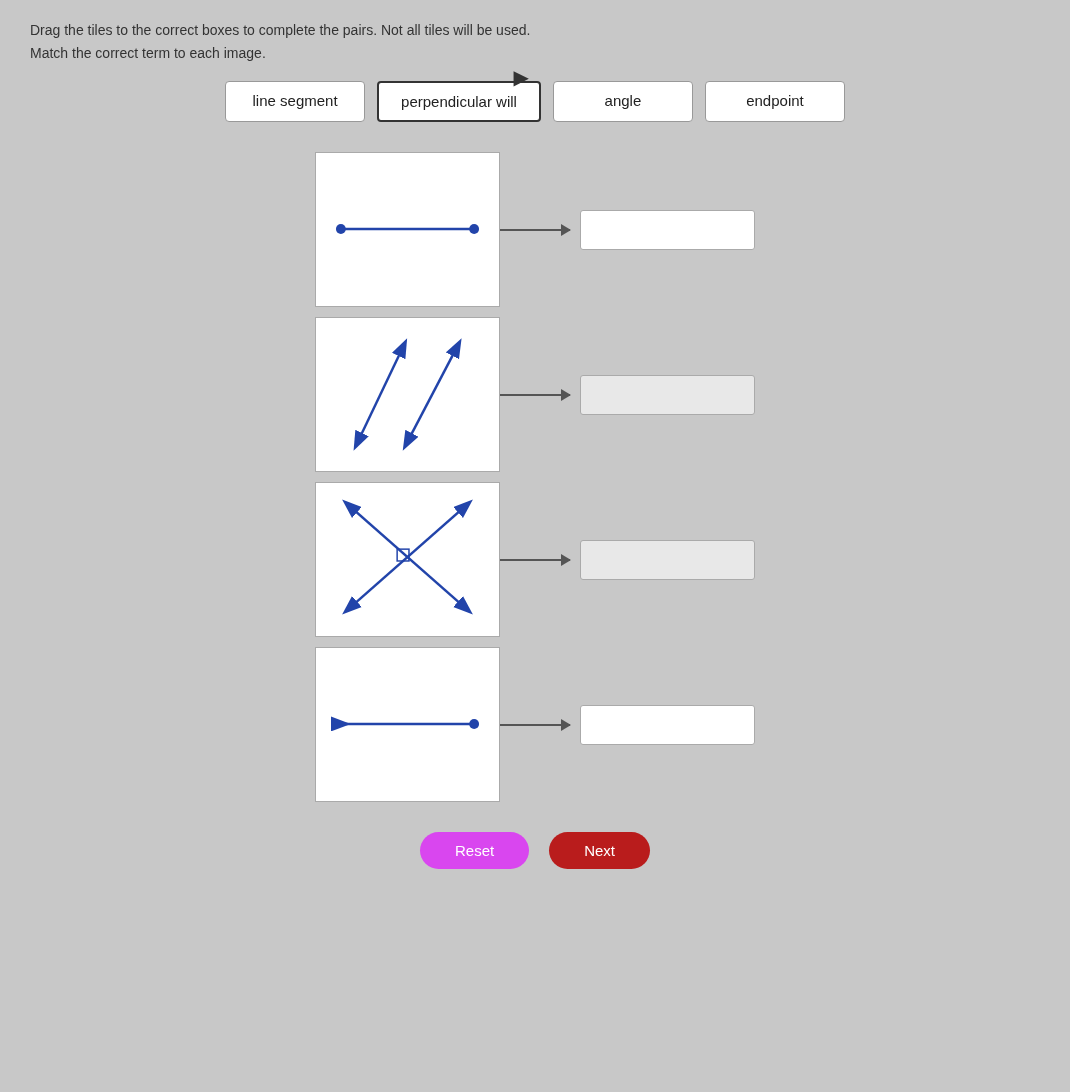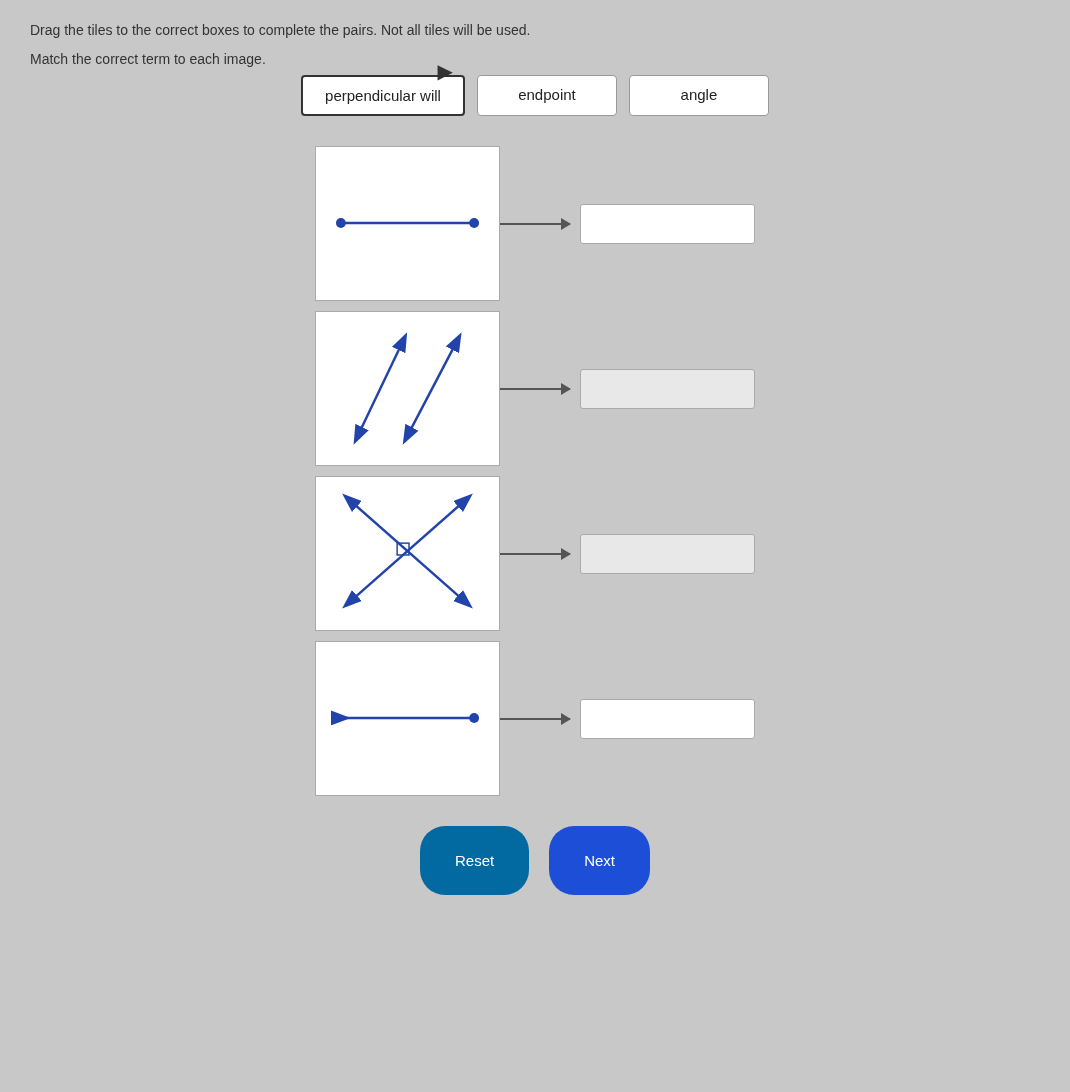--- a/index.html
+++ b/index.html
@@ -9,28 +9,28 @@
       font-family: Arial, sans-serif;
       width: 1070px;
       min-height: 1092px;
       padding: 20px 30px;
       color: #222;
     }
 
     .instructions {
       font-size: 14px;
       color: #333;
-      margin-bottom: 10px;
+      margin-bottom: 4px;
       line-height: 1.5;
     }
 
     .sub-instructions {
       font-size: 14px;
       color: #333;
-      margin-bottom: 8px;
+      margin-bottom: 20px;
     }
 
     .tiles-area {
       display: flex;
       flex-wrap: wrap;
       gap: 12px;
       justify-content: center;
       margin-bottom: 30px;
       padding: 0 80px;
     }
@@ -119,31 +119,31 @@
     }
 
     .buttons-row {
       display: flex;
       justify-content: center;
       gap: 20px;
       margin-top: 30px;
     }
 
     .btn-reset {
-      background: #0369a1;
+      background: #d946ef;
       color: white;
       border: none;
       border-radius: 25px;
-      padding: 26px 35px;
+      padding: 10px 35px;
       font-size: 15px;
       cursor: pointer;
     }
 
     .btn-next {
-      background: #1d4ed8;
+      background: #b91c1c;
       color: white;
       border: none;
       border-radius: 25px;
       padding: 10px 35px;
       font-size: 15px;
       cursor: pointer;
     }
 
     .cursor-arrow {
       position: absolute;
@@ -154,26 +154,27 @@
       pointer-events: none;
     }
   </style>
 </head>
 <body>
 
 <p class="instructions">Drag the tiles to the correct boxes to complete the pairs. Not all tiles will be used.</p>
 <p class="sub-instructions">Match the correct term to each image.</p>
 
 <div class="tiles-area">
+  <div class="tile">line segment</div>
   <div class="tile highlighted" style="position:relative;">
     <span>perpendicular will</span>
     <span class="cursor-arrow">▶</span>
   </div>
+  <div class="tile">angle</div>
   <div class="tile">endpoint</div>
-  <div class="tile">angle</div>
 </div>
 
 <div class="matching-area">
 
   <div class="match-row">
     <div class="image-box">
       <svg viewBox="0 0 185 155" xmlns="http://www.w3.org/2000/svg">
         <line x1="25" y1="77" x2="160" y2="77" stroke="#2244aa" stroke-width="2.5"></line>
         <circle cx="25" cy="77" r="5" fill="#2244aa"></circle>
         <circle cx="160" cy="77" r="5" fill="#2244aa"></circle>

